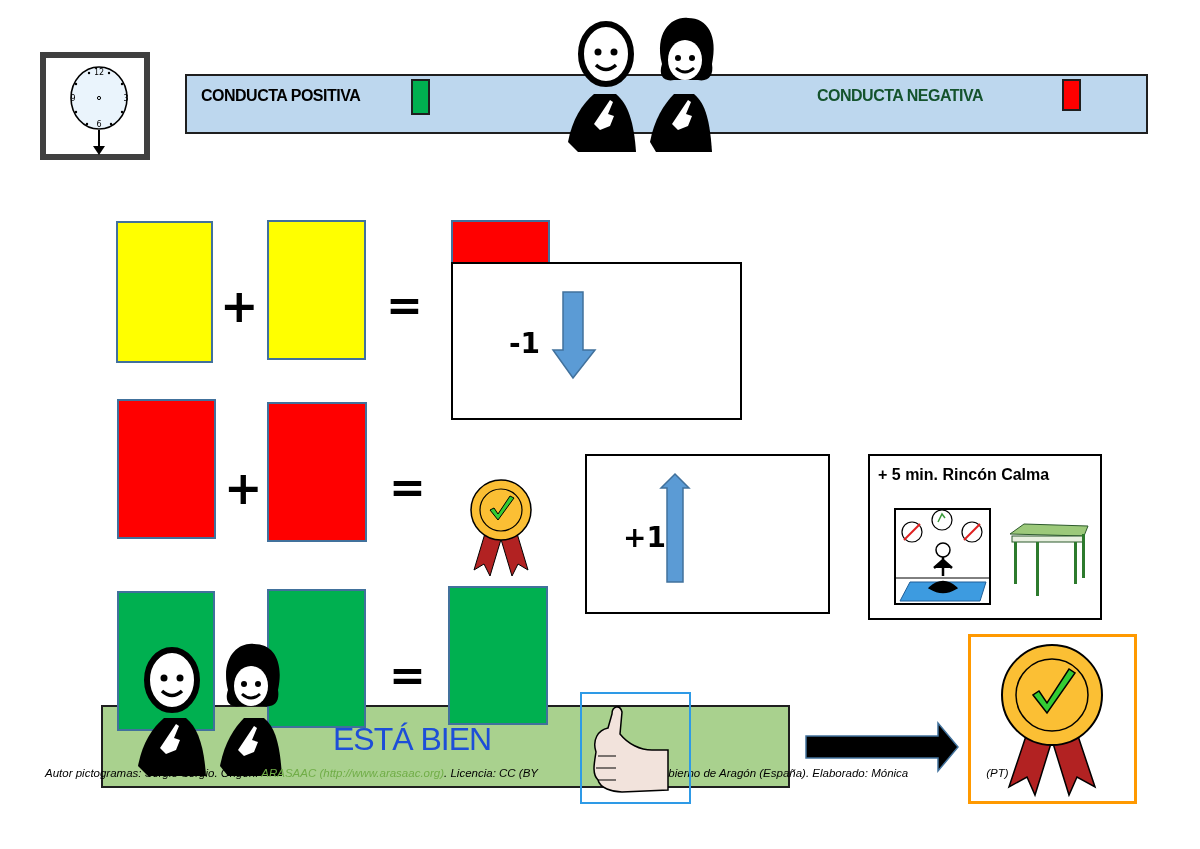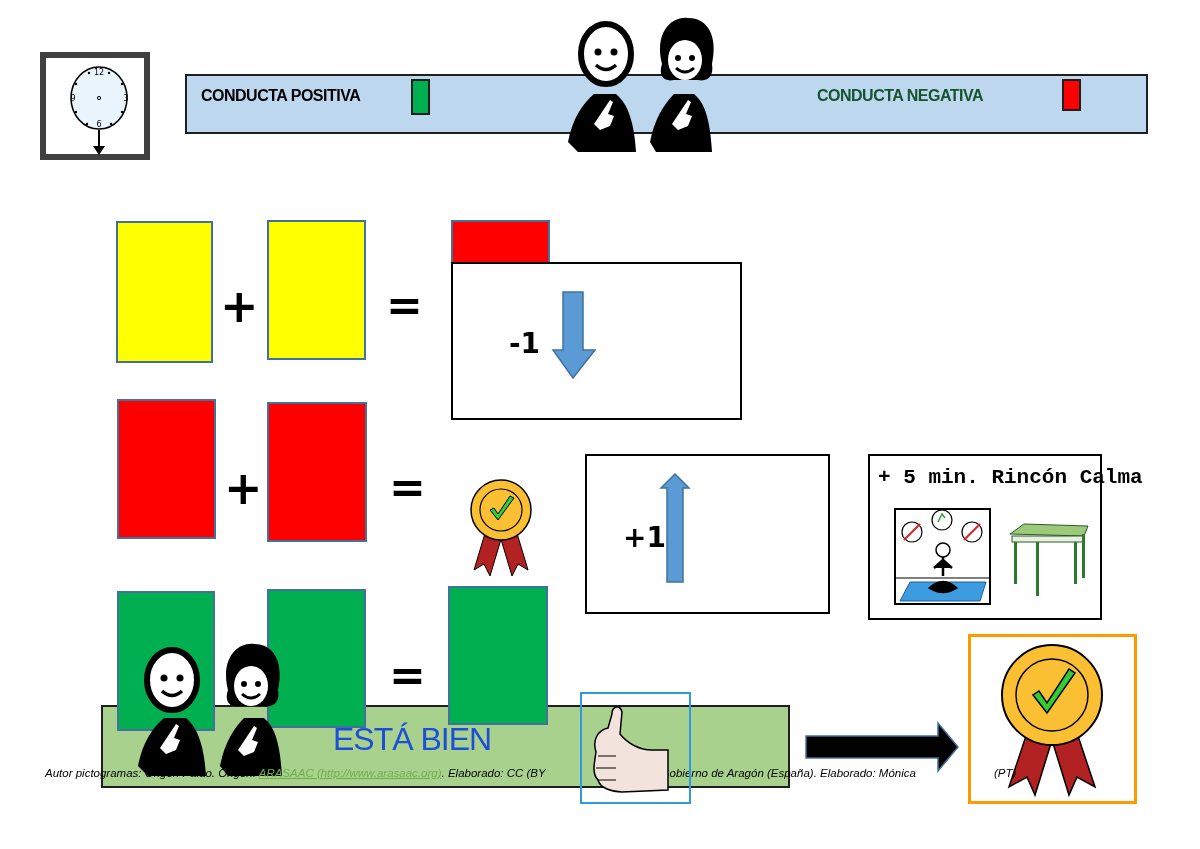--- a/index.html
+++ b/index.html
@@ -98,21 +98,21 @@
 </div>
 
 <div class="bx" style="left:585px;top:454px;width:245px;height:160px;">
   <span class="bigtxt" style="left:36px;top:68px;font-size:28px;">+1</span>
   <svg class="abs" style="left:72px;top:16px;" width="32" height="114" viewBox="0 0 32 114">
     <polygon points="16,2 30,16 24,16 24,110 8,110 8,16 2,16" fill="#5b9bd5" stroke="#41719c" stroke-width="1.5"></polygon>
   </svg>
 </div>
 
 <div class="bx" style="left:868px;top:454px;width:234px;height:166px;">
-  <span class="abs" style="left:8px;top:10px;font-size:21px;font-weight:bold;color:#000;white-space:nowrap;font-family:Liberation Mono, monospace;">+ 5 min. Rincón Calma</span>
+  <span class="abs" style="left:8px;top:10px;font-size:16px;font-weight:bold;color:#000;white-space:nowrap;">+ 5 min. Rincón Calma</span>
   <div class="abs" style="left:24px;top:52px;width:97px;height:97px;border:2px solid #000;background:#fff;">
     <svg width="93" height="93" viewBox="0 0 93 93">
       <line x1="0" y1="68" x2="93" y2="68" stroke="#000" stroke-width="1"></line>
       <polygon points="4,91 14,72 90,72 84,91" fill="#3d9be0" stroke="#1f5f99" stroke-width="1"></polygon>
       <circle cx="16" cy="22" r="10" fill="#fff" stroke="#000" stroke-width="1.2"></circle>
       <line x1="8" y1="30" x2="24" y2="14" stroke="#e02020" stroke-width="2"></line>
       <circle cx="46" cy="10" r="10" fill="#fff" stroke="#000" stroke-width="1.2"></circle>
       <path d="M42,12 L46,4 L49,8" fill="none" stroke="#3a9a3a" stroke-width="1.5"></path>
       <circle cx="76" cy="22" r="10" fill="#fff" stroke="#000" stroke-width="1.2"></circle>
       <line x1="68" y1="30" x2="84" y2="14" stroke="#e02020" stroke-width="2"></line>
@@ -158,21 +158,21 @@
     <ellipse cx="123" cy="50" rx="17" ry="20" fill="#fff"></ellipse>
     <path d="M104,34 C114,28 132,28 142,36 L142,30 C134,20 112,20 104,30 Z" fill="#000"></path>
     <circle cx="116" cy="48" r="3" fill="#000"></circle>
       <circle cx="130" cy="48" r="3" fill="#000"></circle>
     <path d="M114,58 Q123,66 132,58" fill="none" stroke="#000" stroke-width="3"></path>
     <path d="M110,114 L118,102 L126,90 L129,92 L124,104 L130,106 L126,116 L116,120 Z" fill="#fff"></path>
   </svg>
 </div>
 
 <div class="abs" style="left:45px;top:767px;font-size:11.5px;font-style:italic;color:#000;white-space:nowrap;z-index:6;">
-  <span>Autor pictogramas: Origen Palao. Origen: </span><span style="color:#70ad47;text-decoration:underline;">ARASAAC (http://www.arasaac.org)</span><span>. Elaborado: CC (BY</span><span style="display:inline-block;width:74px;"></span><span>piedad: Gobierno de Aragón (España). Elaborado: Mónica</span><span style="display:inline-block;width:78px;"></span><span>(PT)</span>
+  <span>Autor pictogramas: Sergio Sergio. Origen: </span><span style="color:#70ad47;">ARASAAC (http://www.arasaac.org)</span><span>. Licencia: CC (BY</span><span style="display:inline-block;width:74px;"></span><span>piedad: Gobierno de Aragón (España). Elaborado: Mónica</span><span style="display:inline-block;width:78px;"></span><span>(PT)</span>
 </div>
 
 <div class="abs" style="left:580px;top:692px;width:111px;height:112px;border:2px solid #2e9ae6;z-index:7;">
   <svg width="107" height="108" viewBox="0 0 107 108">
     <path d="M14,58 C10,46 16,36 26,34 L30,20 C30,12 38,10 40,18 L38,40 C46,50 58,56 70,56 L86,56 L86,96 L40,98 C30,98 18,94 16,86 C10,80 12,70 14,58 Z" fill="#f2e3dc" stroke="#000" stroke-width="1.5"></path>
     <path d="M16,62 L34,62 M14,74 L34,74 M16,86 L34,86" stroke="#000" stroke-width="1"></path>
   </svg>
 </div>
 
 <svg class="abs" style="left:804px;top:720px;z-index:6;" width="158" height="54" viewBox="0 0 158 54">

